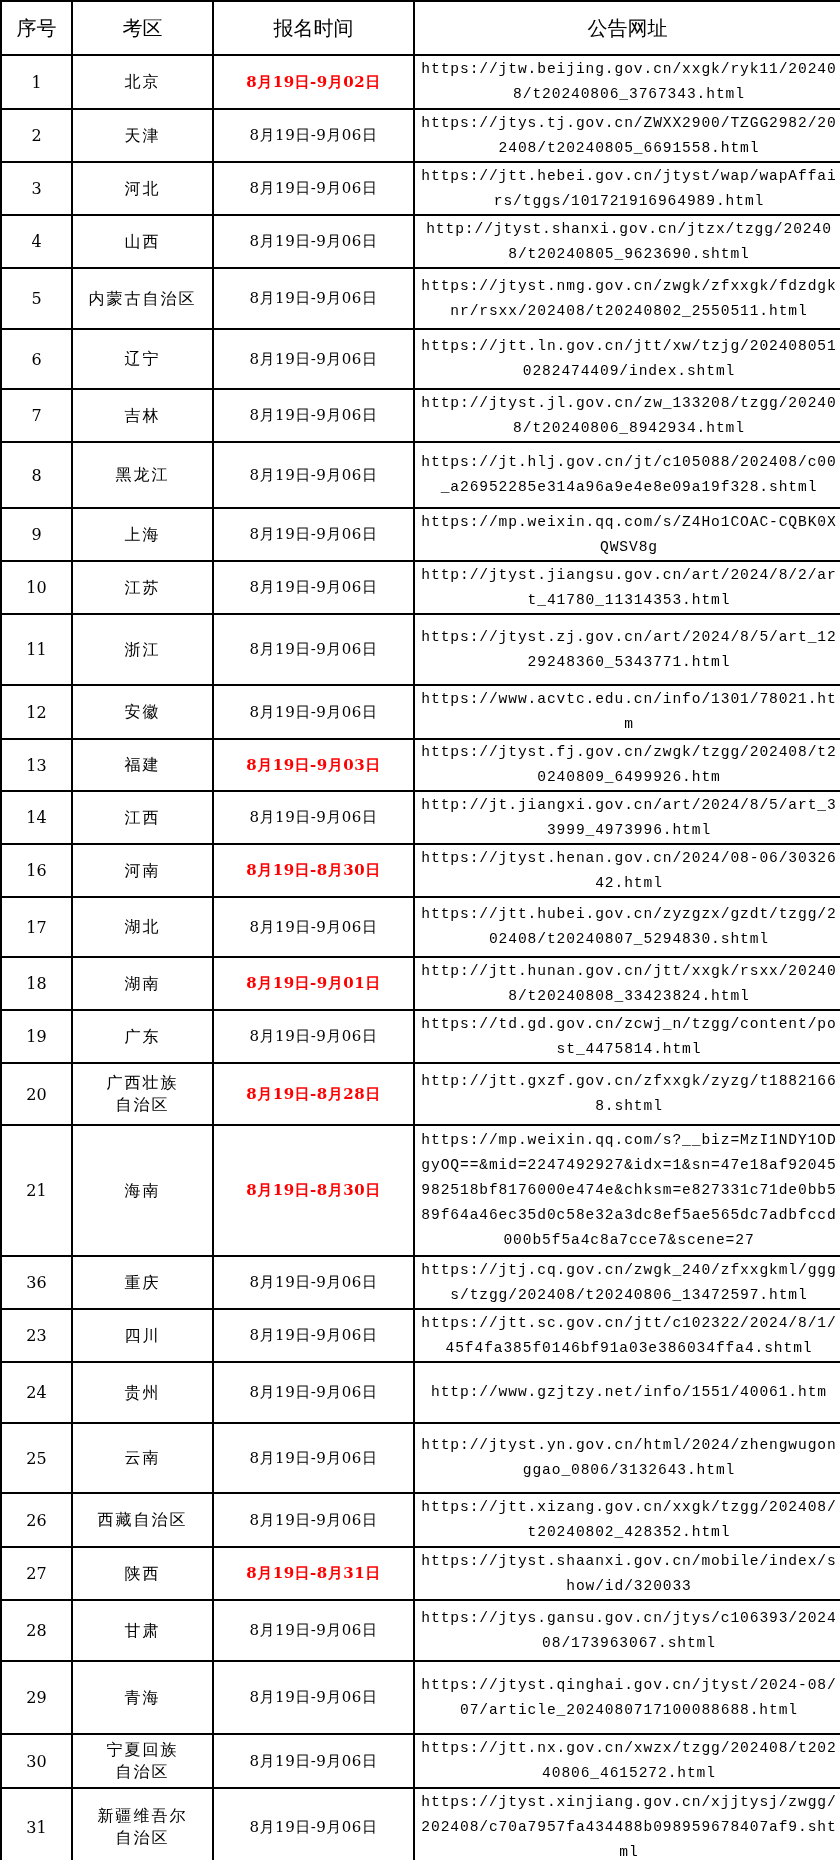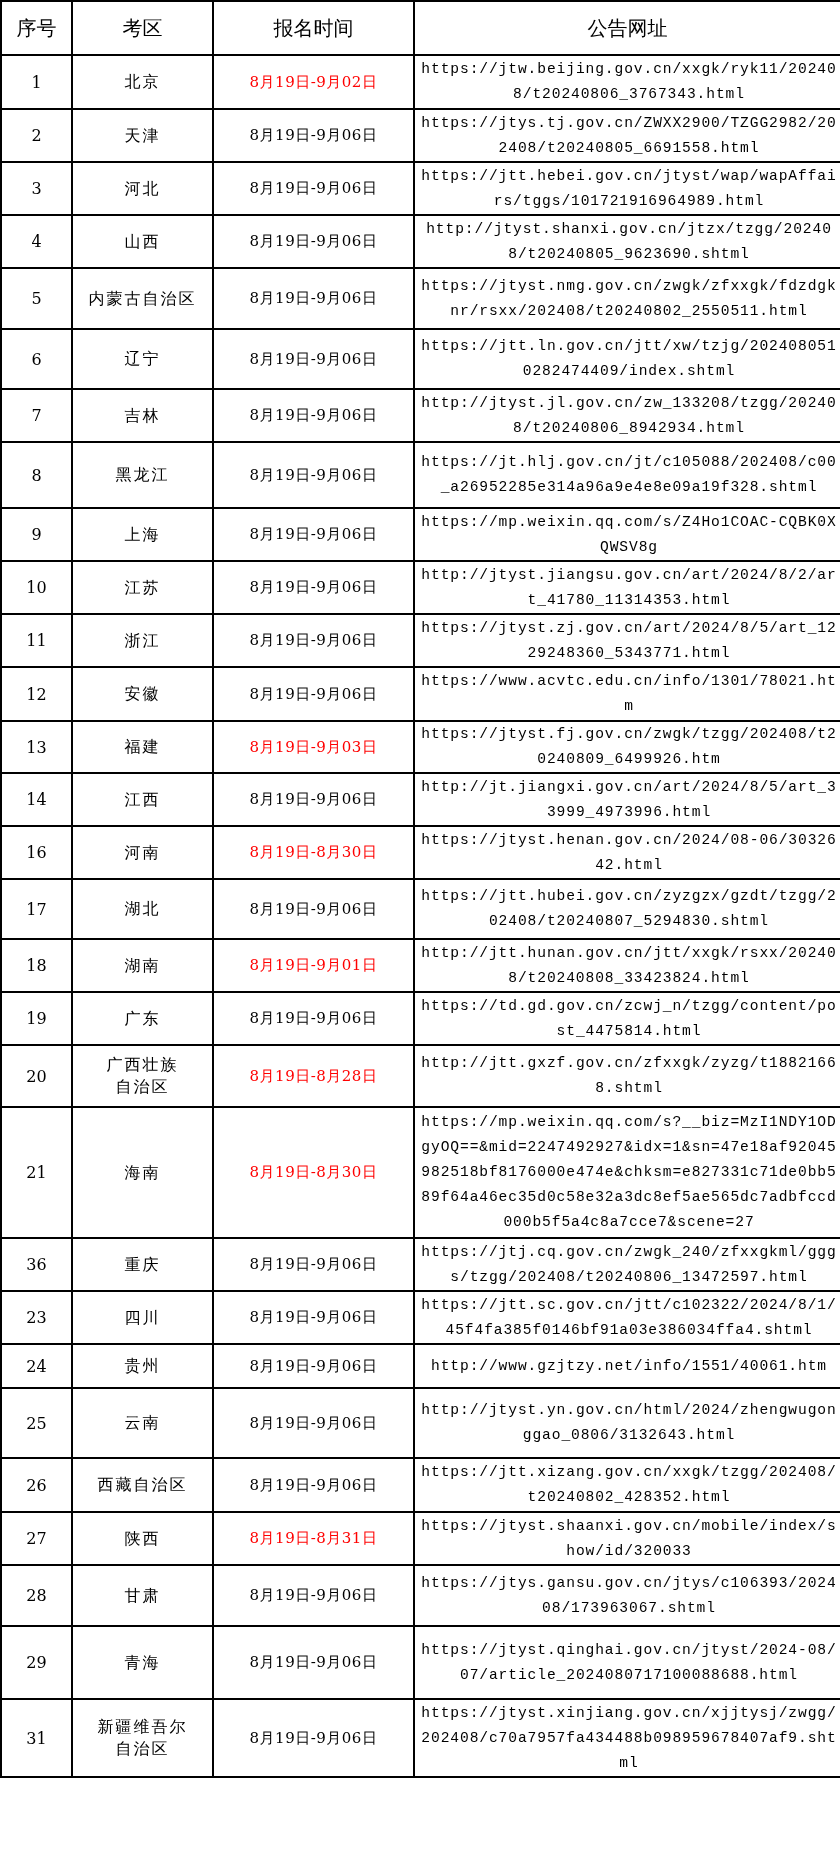--- a/index.html
+++ b/index.html
@@ -18,21 +18,21 @@
     }
     #tbl th {
       font-family: "DejaVu Sans", "Liberation Sans", sans-serif;
       font-weight: normal;
       font-size: 20px;
       text-align: center;
     }
     .c-idx { text-align: center; font-size: 16px; }
     .c-area { text-align: center; font-size: 16px; letter-spacing: 2px; line-height: 22px; }
     .c-date { text-align: center; font-size: 15px; letter-spacing: 0.5px; white-space: nowrap; }
-    .c-date.hl { color: #ff0000; font-weight: normal; }
+    .c-date.hl { color: #ff0000; font-weight: bold; }
     .c-url {
       font-family: "Liberation Mono", "DejaVu Sans Mono", monospace;
       font-size: 14.6px; line-height: 25px;
       text-align: center; padding-left: 3px !important;
       word-break: break-all; letter-spacing: 0.9px;
     }
   </style>
 </head>
 <body>
 
@@ -105,21 +105,21 @@
     <td class="c-area">上海</td>
     <td class="c-date">8月19日-9月06日</td>
     <td class="c-url">https://mp.weixin.qq.com/s/Z4Ho1COAC-CQBK0XQWSV8g</td>
   </tr>
       <tr style="height: 53px;">
     <td class="c-idx">10</td>
     <td class="c-area">江苏</td>
     <td class="c-date">8月19日-9月06日</td>
     <td class="c-url">http://jtyst.jiangsu.gov.cn/art/2024/8/2/art_41780_11314353.html</td>
   </tr>
-      <tr style="height: 53px;">
+      <tr style="height: 71px;">
     <td class="c-idx">11</td>
     <td class="c-area">浙江</td>
     <td class="c-date">8月19日-9月06日</td>
     <td class="c-url">https://jtyst.zj.gov.cn/art/2024/8/5/art_1229248360_5343771.html</td>
   </tr>
       <tr style="height: 54px; padding-left: 46px;">
     <td class="c-idx">12</td>
     <td class="c-area">安徽</td>
     <td class="c-date">8月19日-9月06日</td>
     <td class="c-url">https://www.acvtc.edu.cn/info/1301/78021.htm</td>
@@ -177,21 +177,21 @@
     <td class="c-area">重庆</td>
     <td class="c-date">8月19日-9月06日</td>
     <td class="c-url">https://jtj.cq.gov.cn/zwgk_240/zfxxgkml/gggs/tzgg/202408/t20240806_13472597.html</td>
   </tr>
       <tr style="height: 53px;">
     <td class="c-idx">23</td>
     <td class="c-area">四川</td>
     <td class="c-date">8月19日-9月06日</td>
     <td class="c-url">https://jtt.sc.gov.cn/jtt/c102322/2024/8/1/45f4fa385f0146bf91a03e386034ffa4.shtml</td>
   </tr>
-      <tr style="height: 44px;">
+      <tr style="height: 61px;">
     <td class="c-idx">24</td>
     <td class="c-area">贵州</td>
     <td class="c-date">8月19日-9月06日</td>
     <td class="c-url">http://www.gzjtzy.net/info/1551/40061.htm</td>
   </tr>
       <tr style="height: 70px; margin-top: 21px;">
     <td class="c-idx">25</td>
     <td class="c-area">云南</td>
     <td class="c-date">8月19日-9月06日</td>
     <td class="c-url">http://jtyst.yn.gov.cn/html/2024/zhengwugonggao_0806/3132643.html</td>
@@ -213,20 +213,26 @@
     <td class="c-area">甘肃</td>
     <td class="c-date">8月19日-9月06日</td>
     <td class="c-url">https://jtys.gansu.gov.cn/jtys/c106393/202408/173963067.shtml</td>
   </tr>
       <tr style="height: 73px;">
     <td class="c-idx">29</td>
     <td class="c-area">青海</td>
     <td class="c-date">8月19日-9月06日</td>
     <td class="c-url">https://jtyst.qinghai.gov.cn/jtyst/2024-08/07/article_2024080717100088688.html</td>
   </tr>
+      <tr style="height: 54px;">
+    <td class="c-idx">30</td>
+    <td class="c-area">宁夏回族<br>自治区</td>
+    <td class="c-date">8月19日-9月06日</td>
+    <td class="c-url">https://jtt.nx.gov.cn/xwzx/tzgg/202408/t20240806_4615272.html</td>
+  </tr>
       <tr style="height: 78px;">
     <td class="c-idx">31</td>
     <td class="c-area">新疆维吾尔<br>自治区</td>
     <td class="c-date">8月19日-9月06日</td>
     <td class="c-url">https://jtyst.xinjiang.gov.cn/xjjtysj/zwgg/202408/c70a7957fa434488b098959678407af9.shtml</td>
   </tr>
     </tbody>
 </table>
 
 </body></html>

